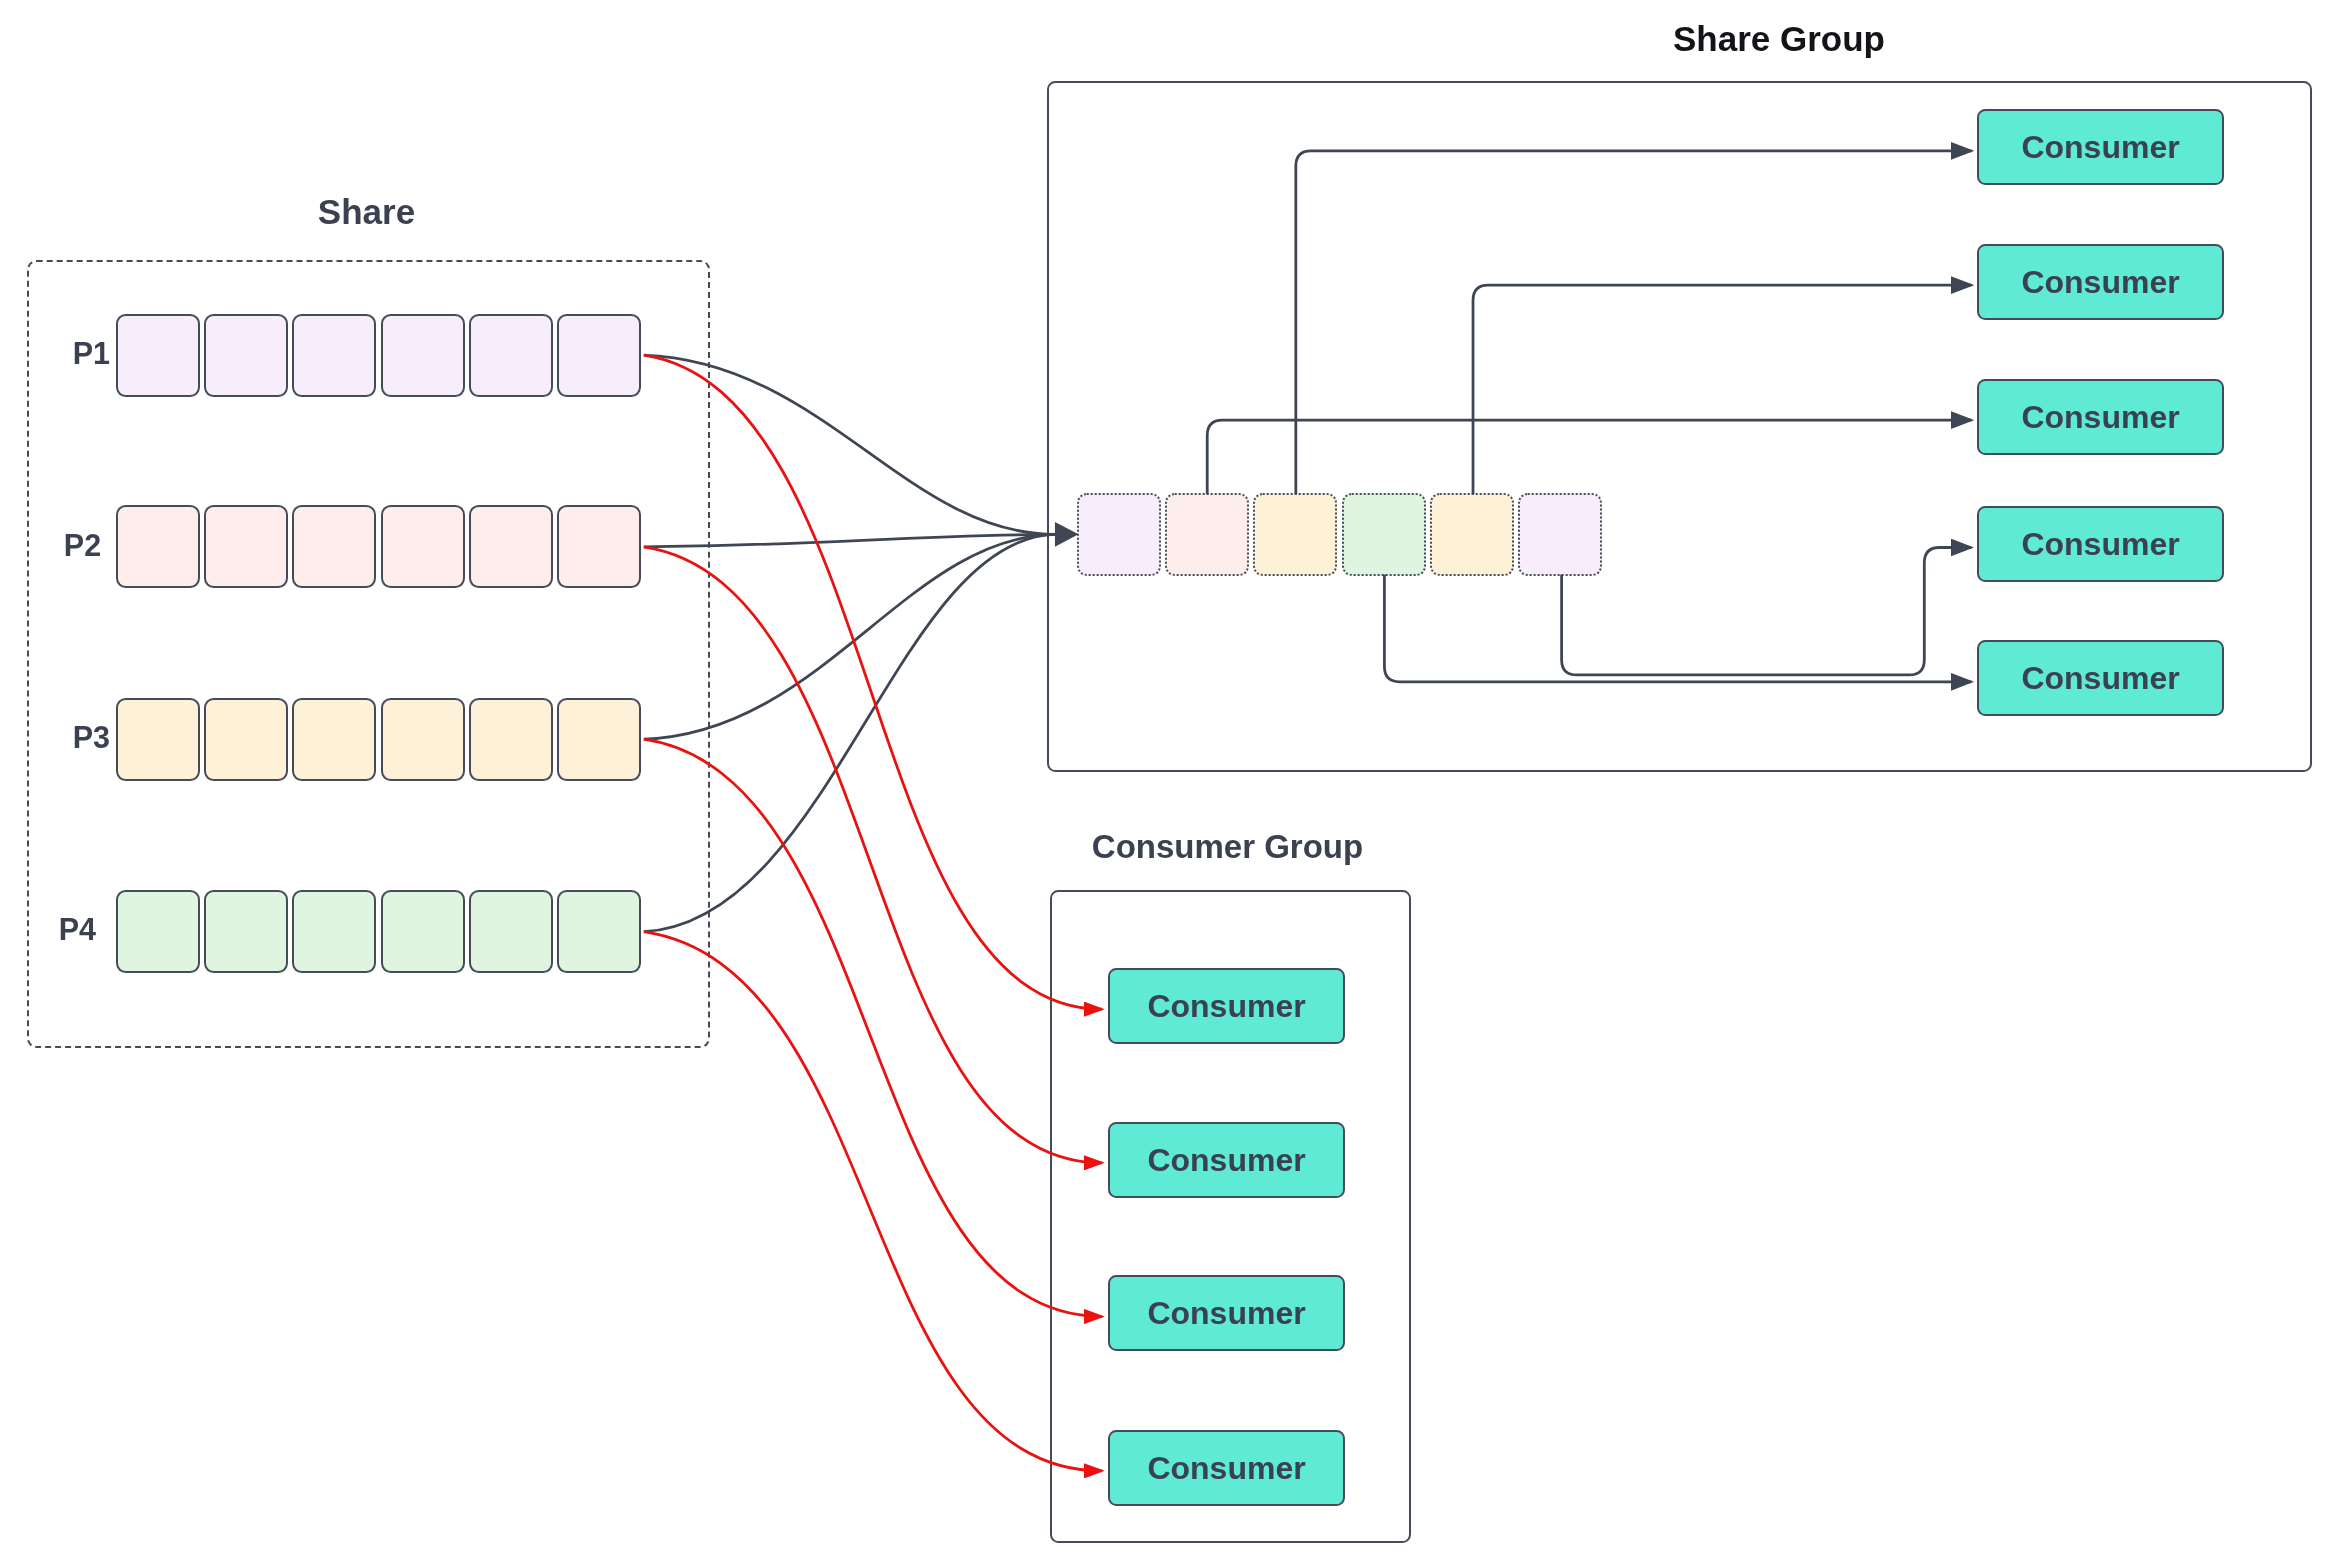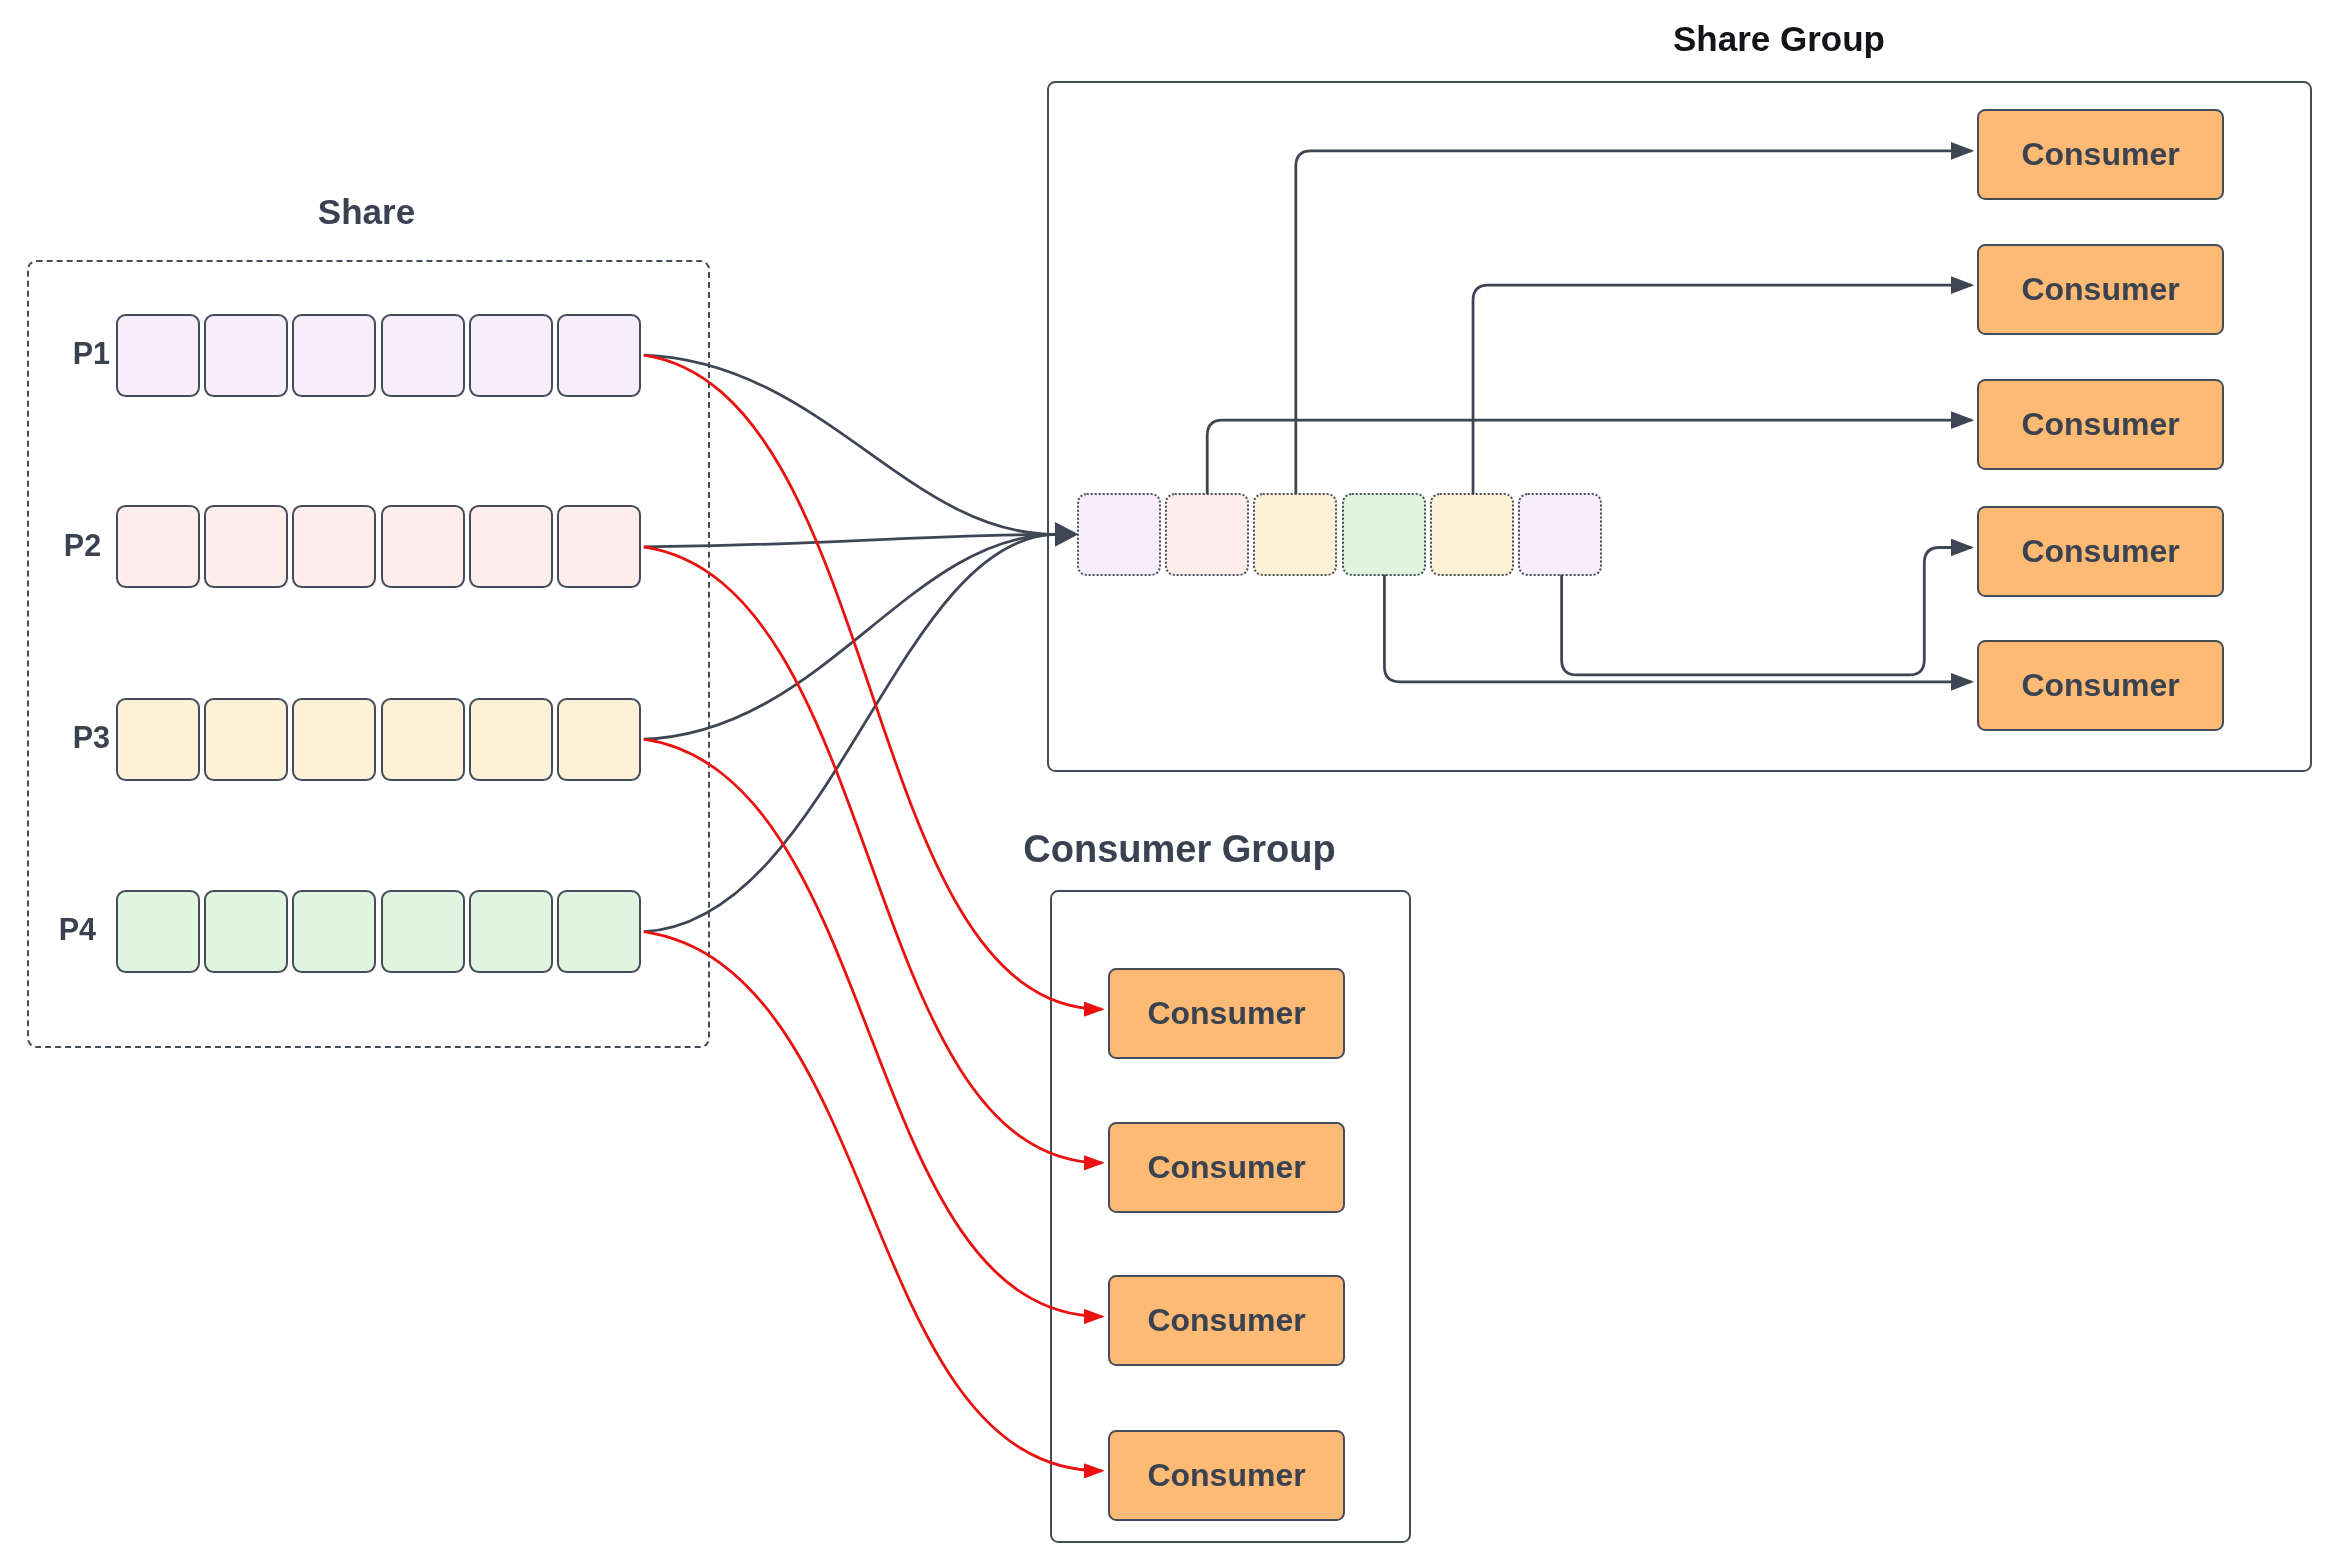--- a/index.html
+++ b/index.html
@@ -5,21 +5,21 @@
   html,body{margin:0;padding:0;background:#ffffff;}
   body{width:2330px;height:1565px;position:relative;font-family:"Liberation Sans",sans-serif;overflow:hidden;}
   .panel{position:absolute;background:#ffffff;border:2.1px solid var(--cell_border);border-radius:9.7px;}
   .panel.dashed{border-style:dashed;background:transparent;}
   .title{position:absolute;text-align:center;font-weight:bold;font-size:35px;color:var(--text_dark);}
   .title.black{color:var(--title_black);text-align:right;}
   .prow{position:absolute;display:flex;gap:4.2px;}
   .cell{width:84px;height:83px;border:2.1px solid var(--cell_border);border-radius:9.7px;box-sizing:border-box;background:#eee;}
   .dotted .cell{border-style:dotted;}
   .plabel{position:absolute;width:55px;text-align:right;font-weight:bold;font-size:30.5px;color:var(--text_dark);}
-  .cbox{position:absolute;width:247px;height:91px;background:#fdba74;border:2.1px solid var(--cell_border);border-radius:8.3px;box-sizing:border-box;
+  .cbox{position:absolute;width:247px;height:76px;background:#5eead4;border:2.1px solid var(--cell_border);border-radius:8.3px;box-sizing:border-box;
         display:flex;align-items:center;justify-content:center;font-weight:bold;font-size:32px;color:var(--text_dark);}
   .cbox.small{width:237px;}
   #connectors{position:absolute;left:0;top:0;pointer-events:none;}
   #connectors .ln{fill:none;stroke:var(--line);stroke-width:4;stroke-linejoin:round;}
   #connectors .red{fill:none;stroke:var(--accent_red);stroke-width:4;}
   #connectors .mdark{fill:var(--line);}
   #connectors .mred{fill:var(--accent_red);}
 </style>
 </head>
 <body>
@@ -90,21 +90,21 @@
 <div class="cbox" style="left:1977px;top:379px;">
   <span>Consumer</span>
   </div>
 <div class="cbox" style="left:1977px;top:506px;">
   <span>Consumer</span>
   </div>
 <div class="cbox" style="left:1977px;top:640px;">
   <span>Consumer</span>
   </div>
 
-<div class="title" style="left:972px;top:828px;width:415px;font-size:38px;">Consumer Group</div>
+<div class="title" style="left:1020px;top:828px;width:415px;font-size:33px;">Consumer Group</div>
 
 <div class="panel" style="left:1050px;top:890px;width:357px;height:649px;border-radius:8.3px;"></div>
 
 <div class="cbox small" style="left:1108px;top:968px;">
   <span>Consumer</span>
   </div>
 <div class="cbox small" style="left:1108px;top:1122px;">
   <span>Consumer</span>
   </div>
 <div class="cbox small" style="left:1108px;top:1275px;">

